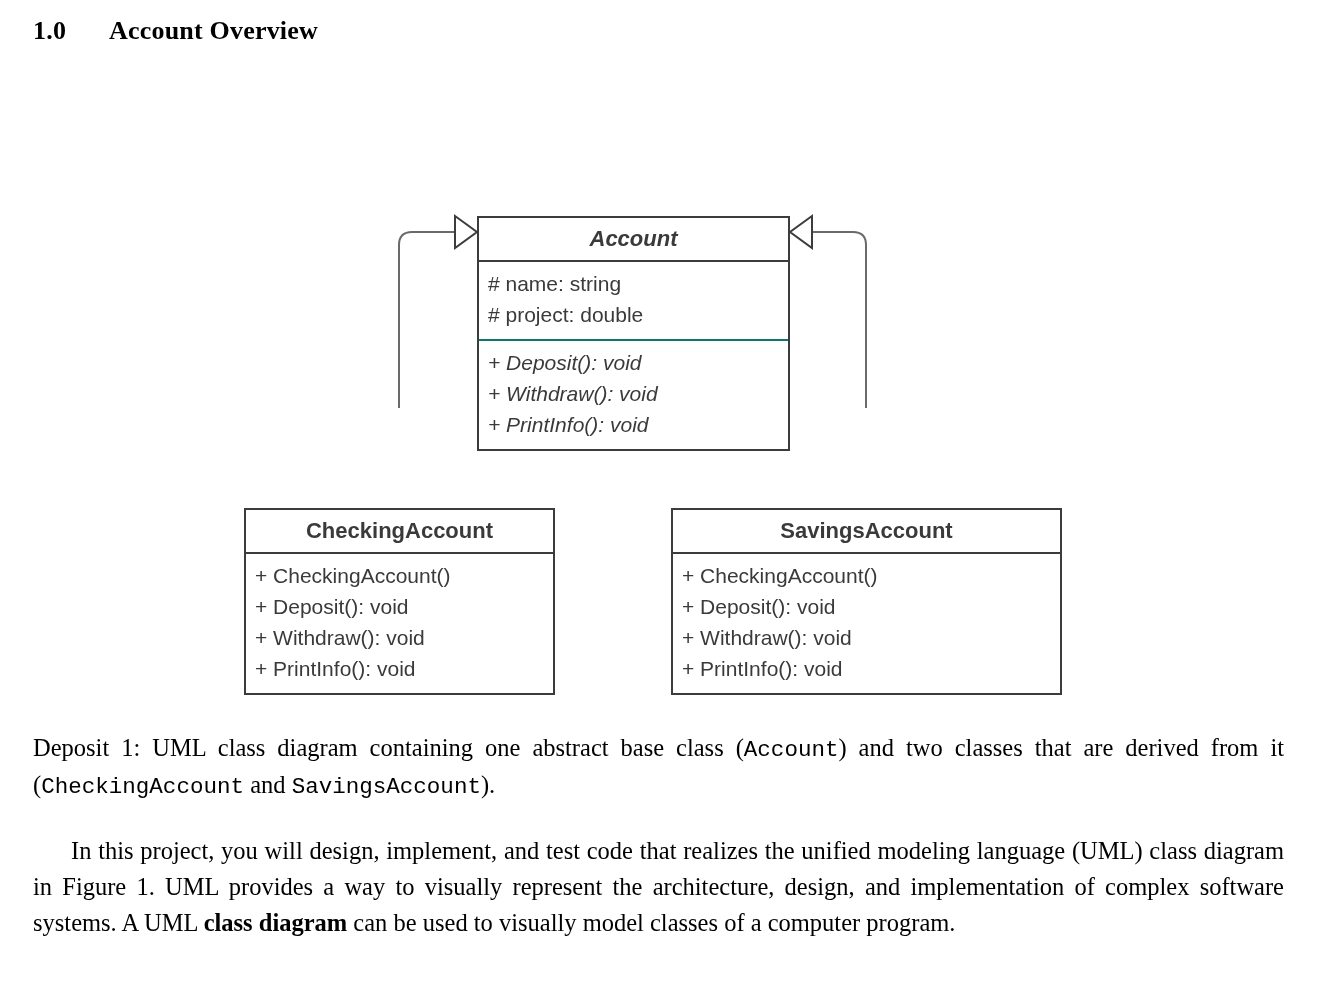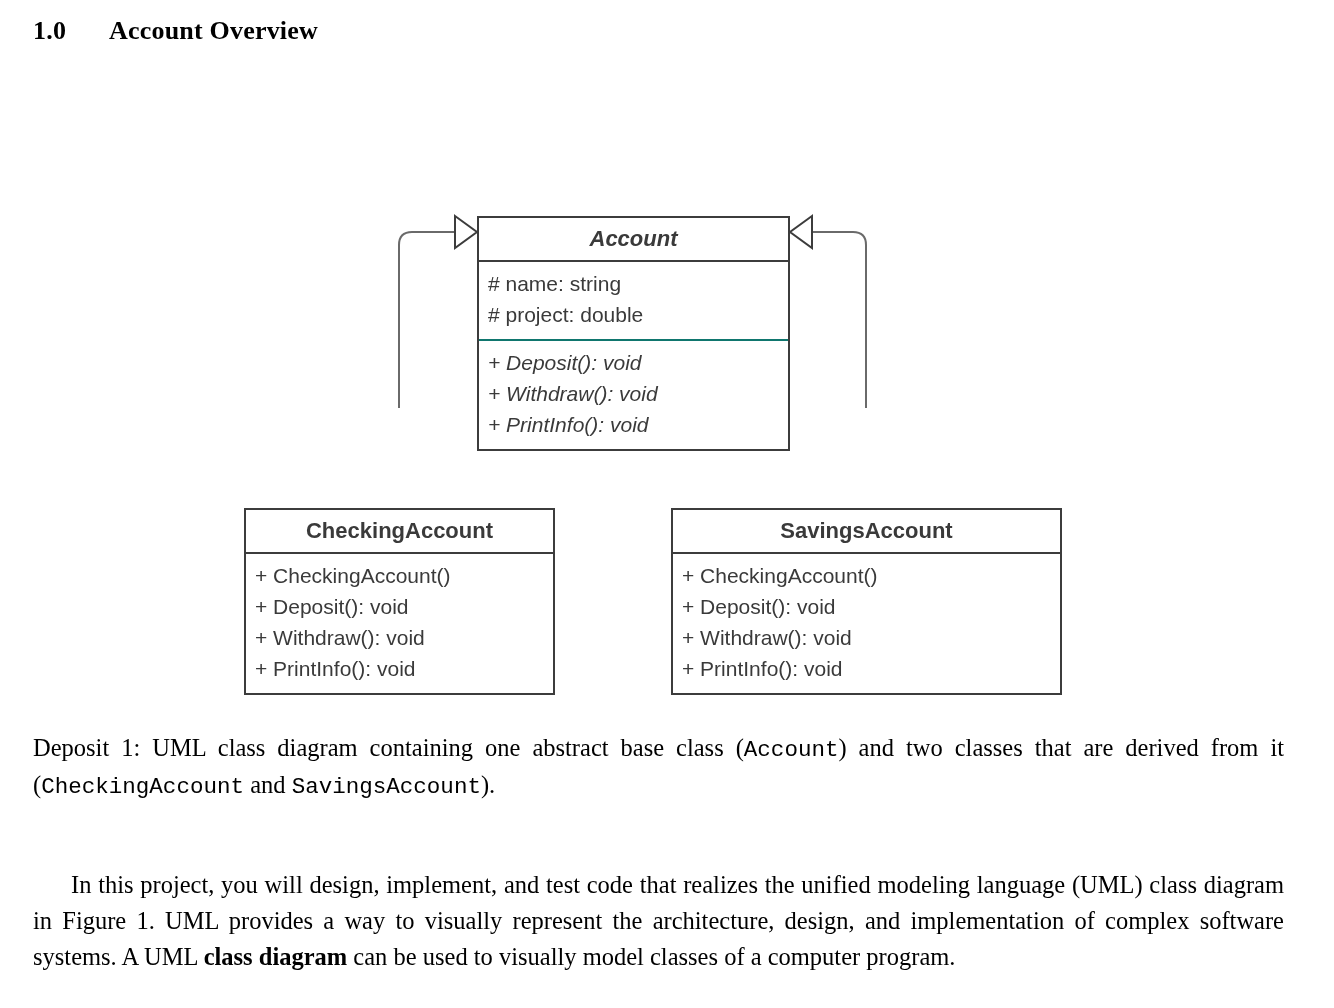--- a/index.html
+++ b/index.html
@@ -118,21 +118,21 @@
   }
   .mono {
     font-family: "Liberation Mono", monospace;
     font-size: 0.92em;
   }
 
   
   .body-paragraph {
     position: absolute;
     left: 33px;
-    top: 867px;
+    top: 833px;
     width: 1251px;
     font-family: "Liberation Serif", serif;
     font-size: 24.5px;
     line-height: 1.47;
     text-align: justify;
     text-justify: inter-word;
     text-indent: 38px;
     hyphens: manual;
   }
   .body-paragraph b {

